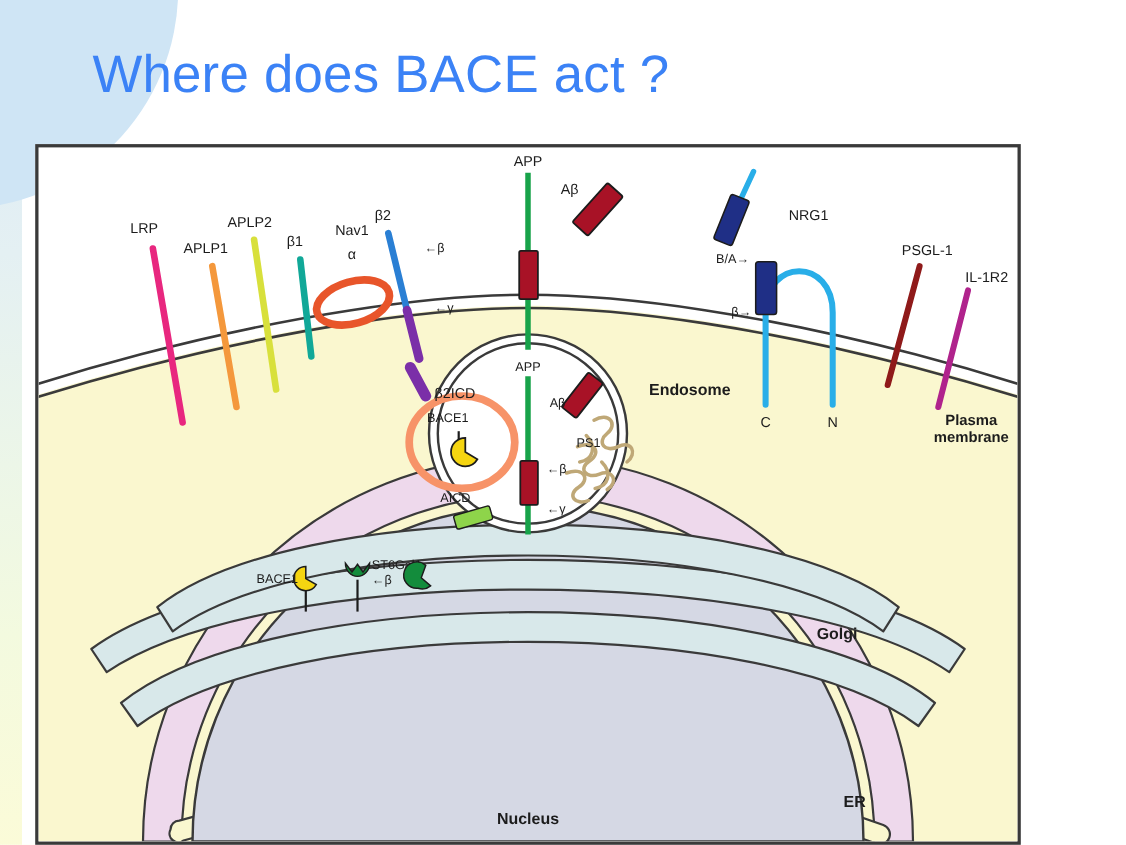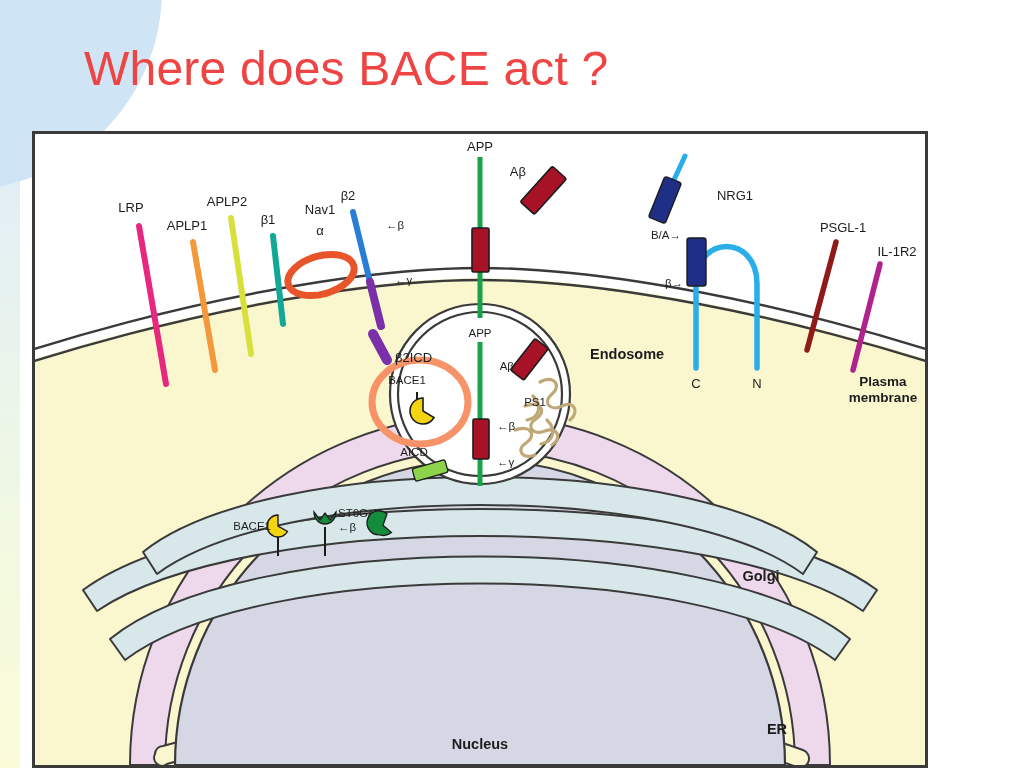--- a/index.html
+++ b/index.html
@@ -19,21 +19,21 @@
     position:absolute;left:20px;top:112px;width:22px;height:656px;background:#ffffff;
   }
   
   .corner-arc{
     position:absolute;left:-118px;top:-30px;width:280px;height:220px;
     background:#cfe5f5;border-radius:0 0 200px 0;
   }
 
   .title{
     position:absolute;left:84px;top:44px;
-    font-size:48px;line-height:1.05;color:#ef4444;
+    font-size:48px;line-height:1.05;color:#3b82f6;
     letter-spacing:.2px;white-space:nowrap;
   }
 
   .figure-frame{
     position:absolute;left:32px;top:131px;width:896px;height:637px;
     background:#ffffff;border:3px solid #3a3a3a;box-sizing:border-box;
     overflow:hidden;
   }
   .figure-frame svg{display:block;}
 

